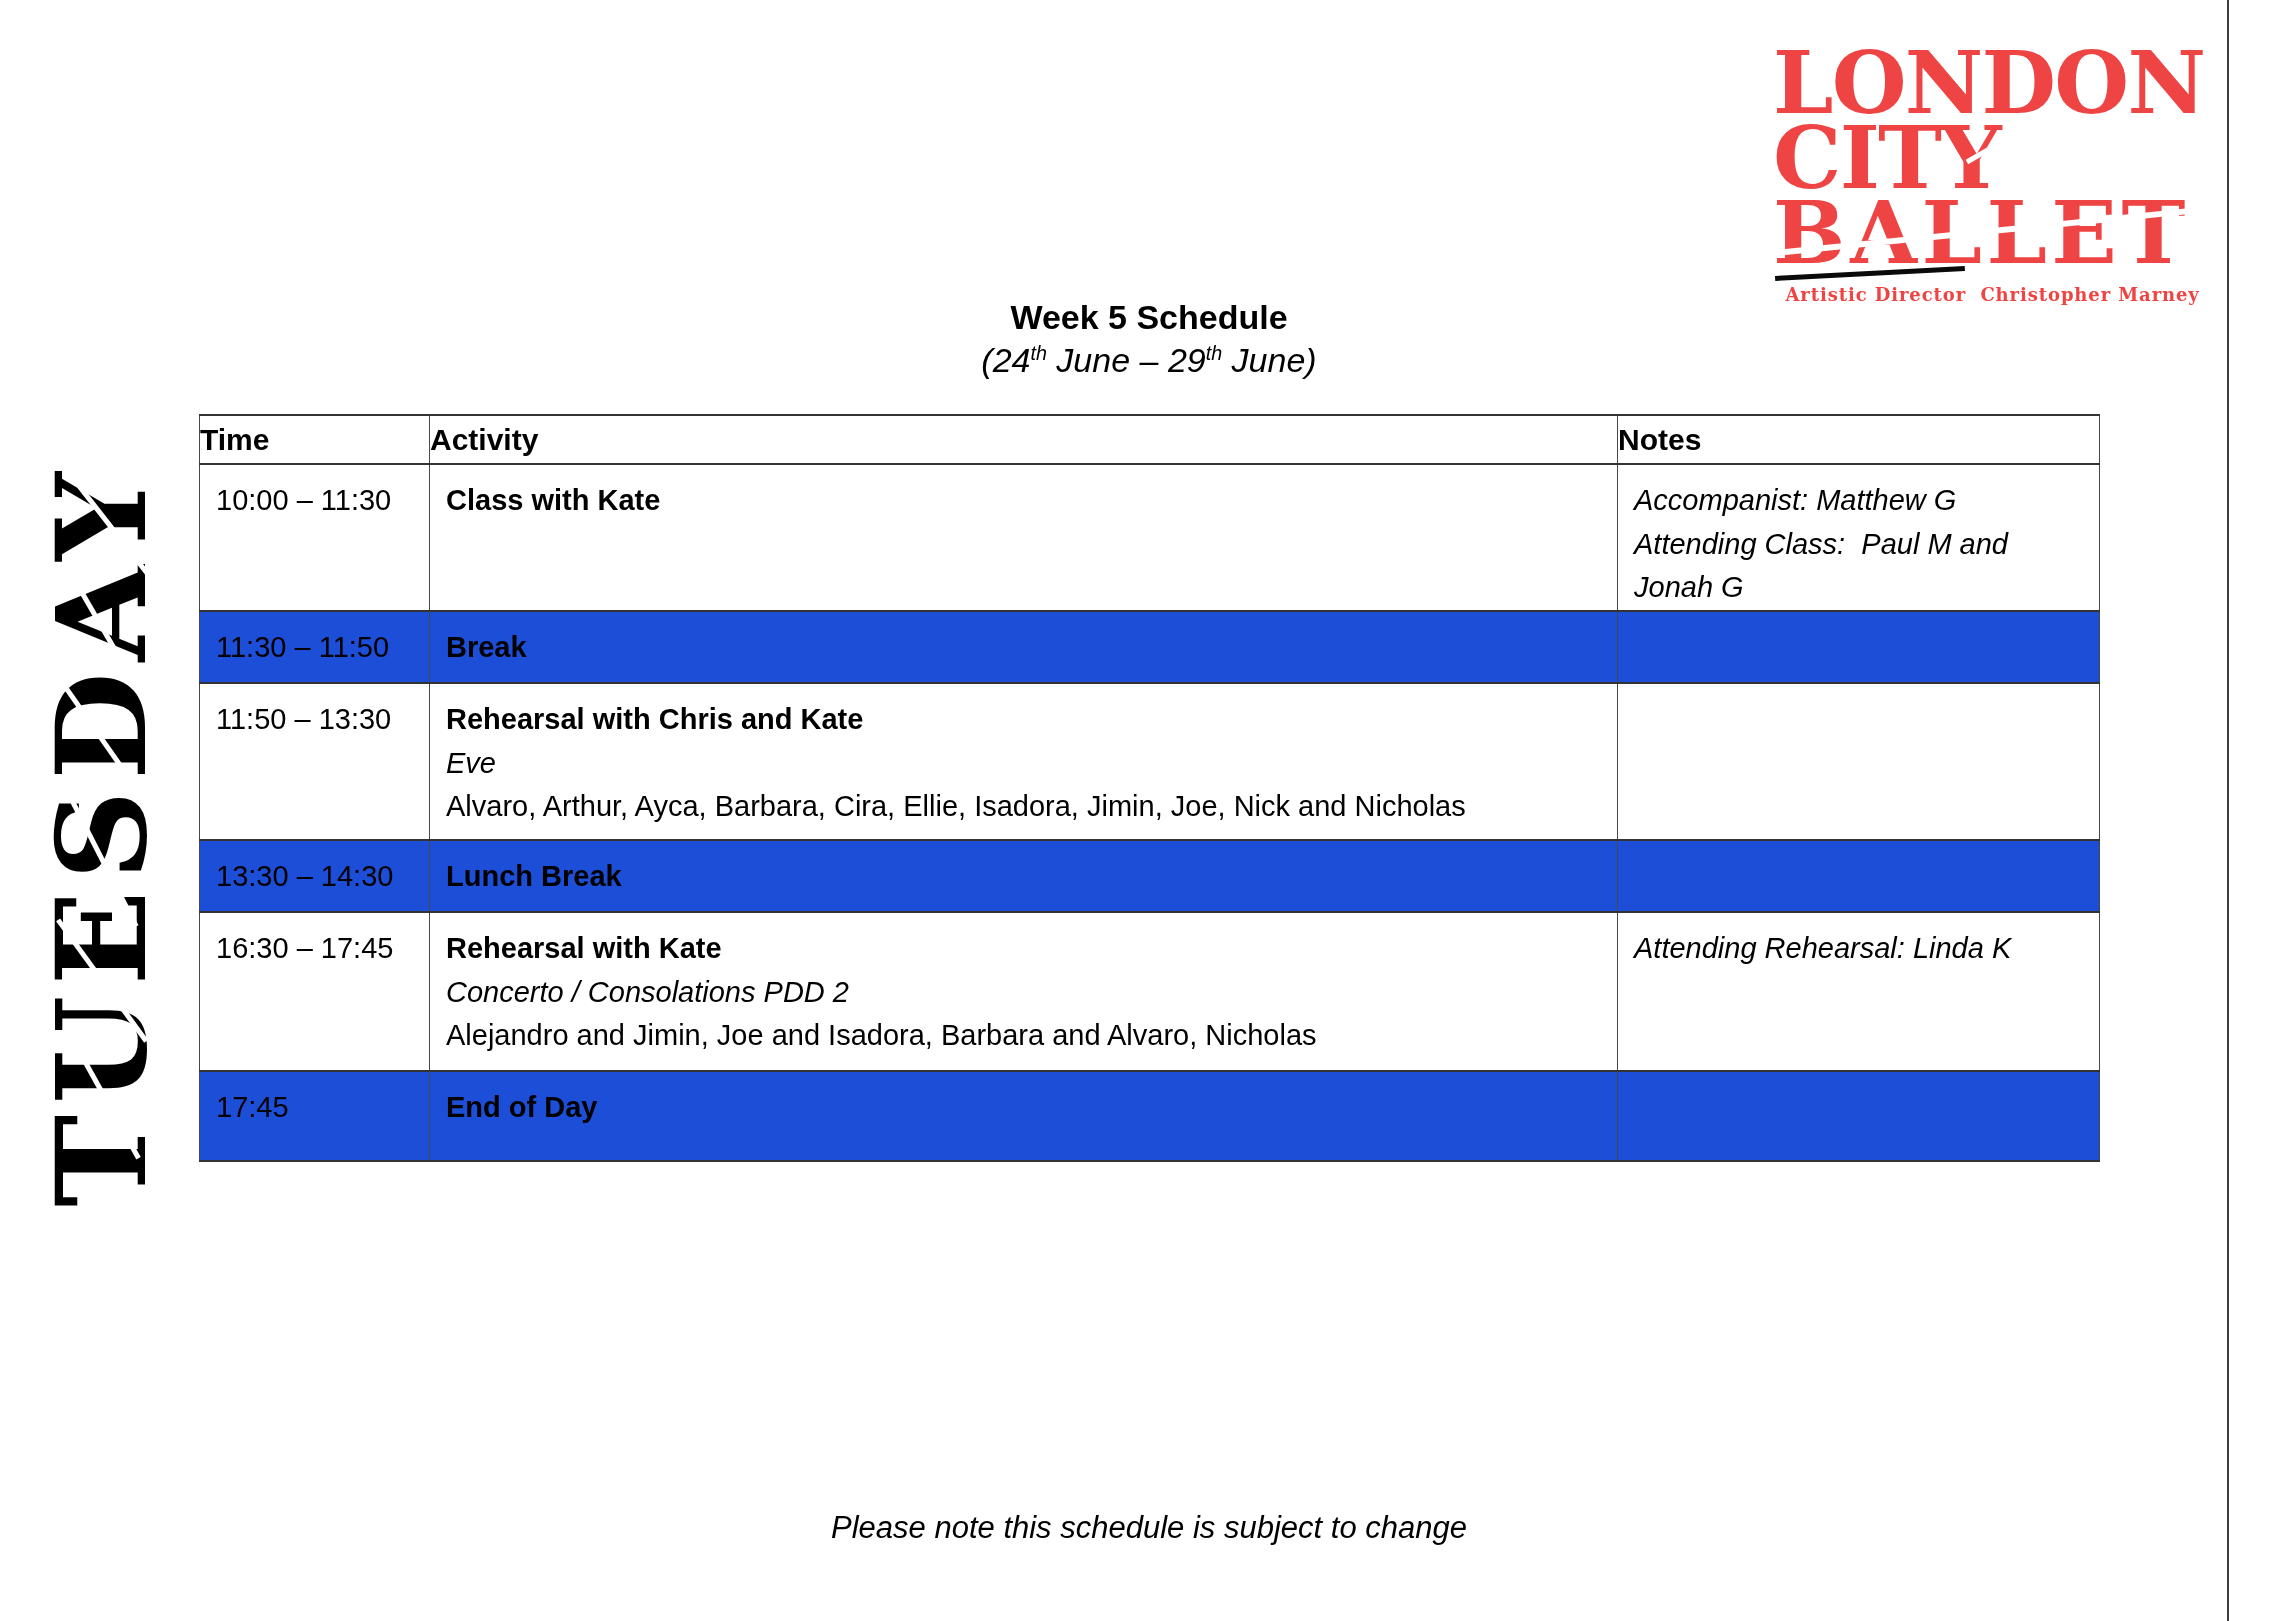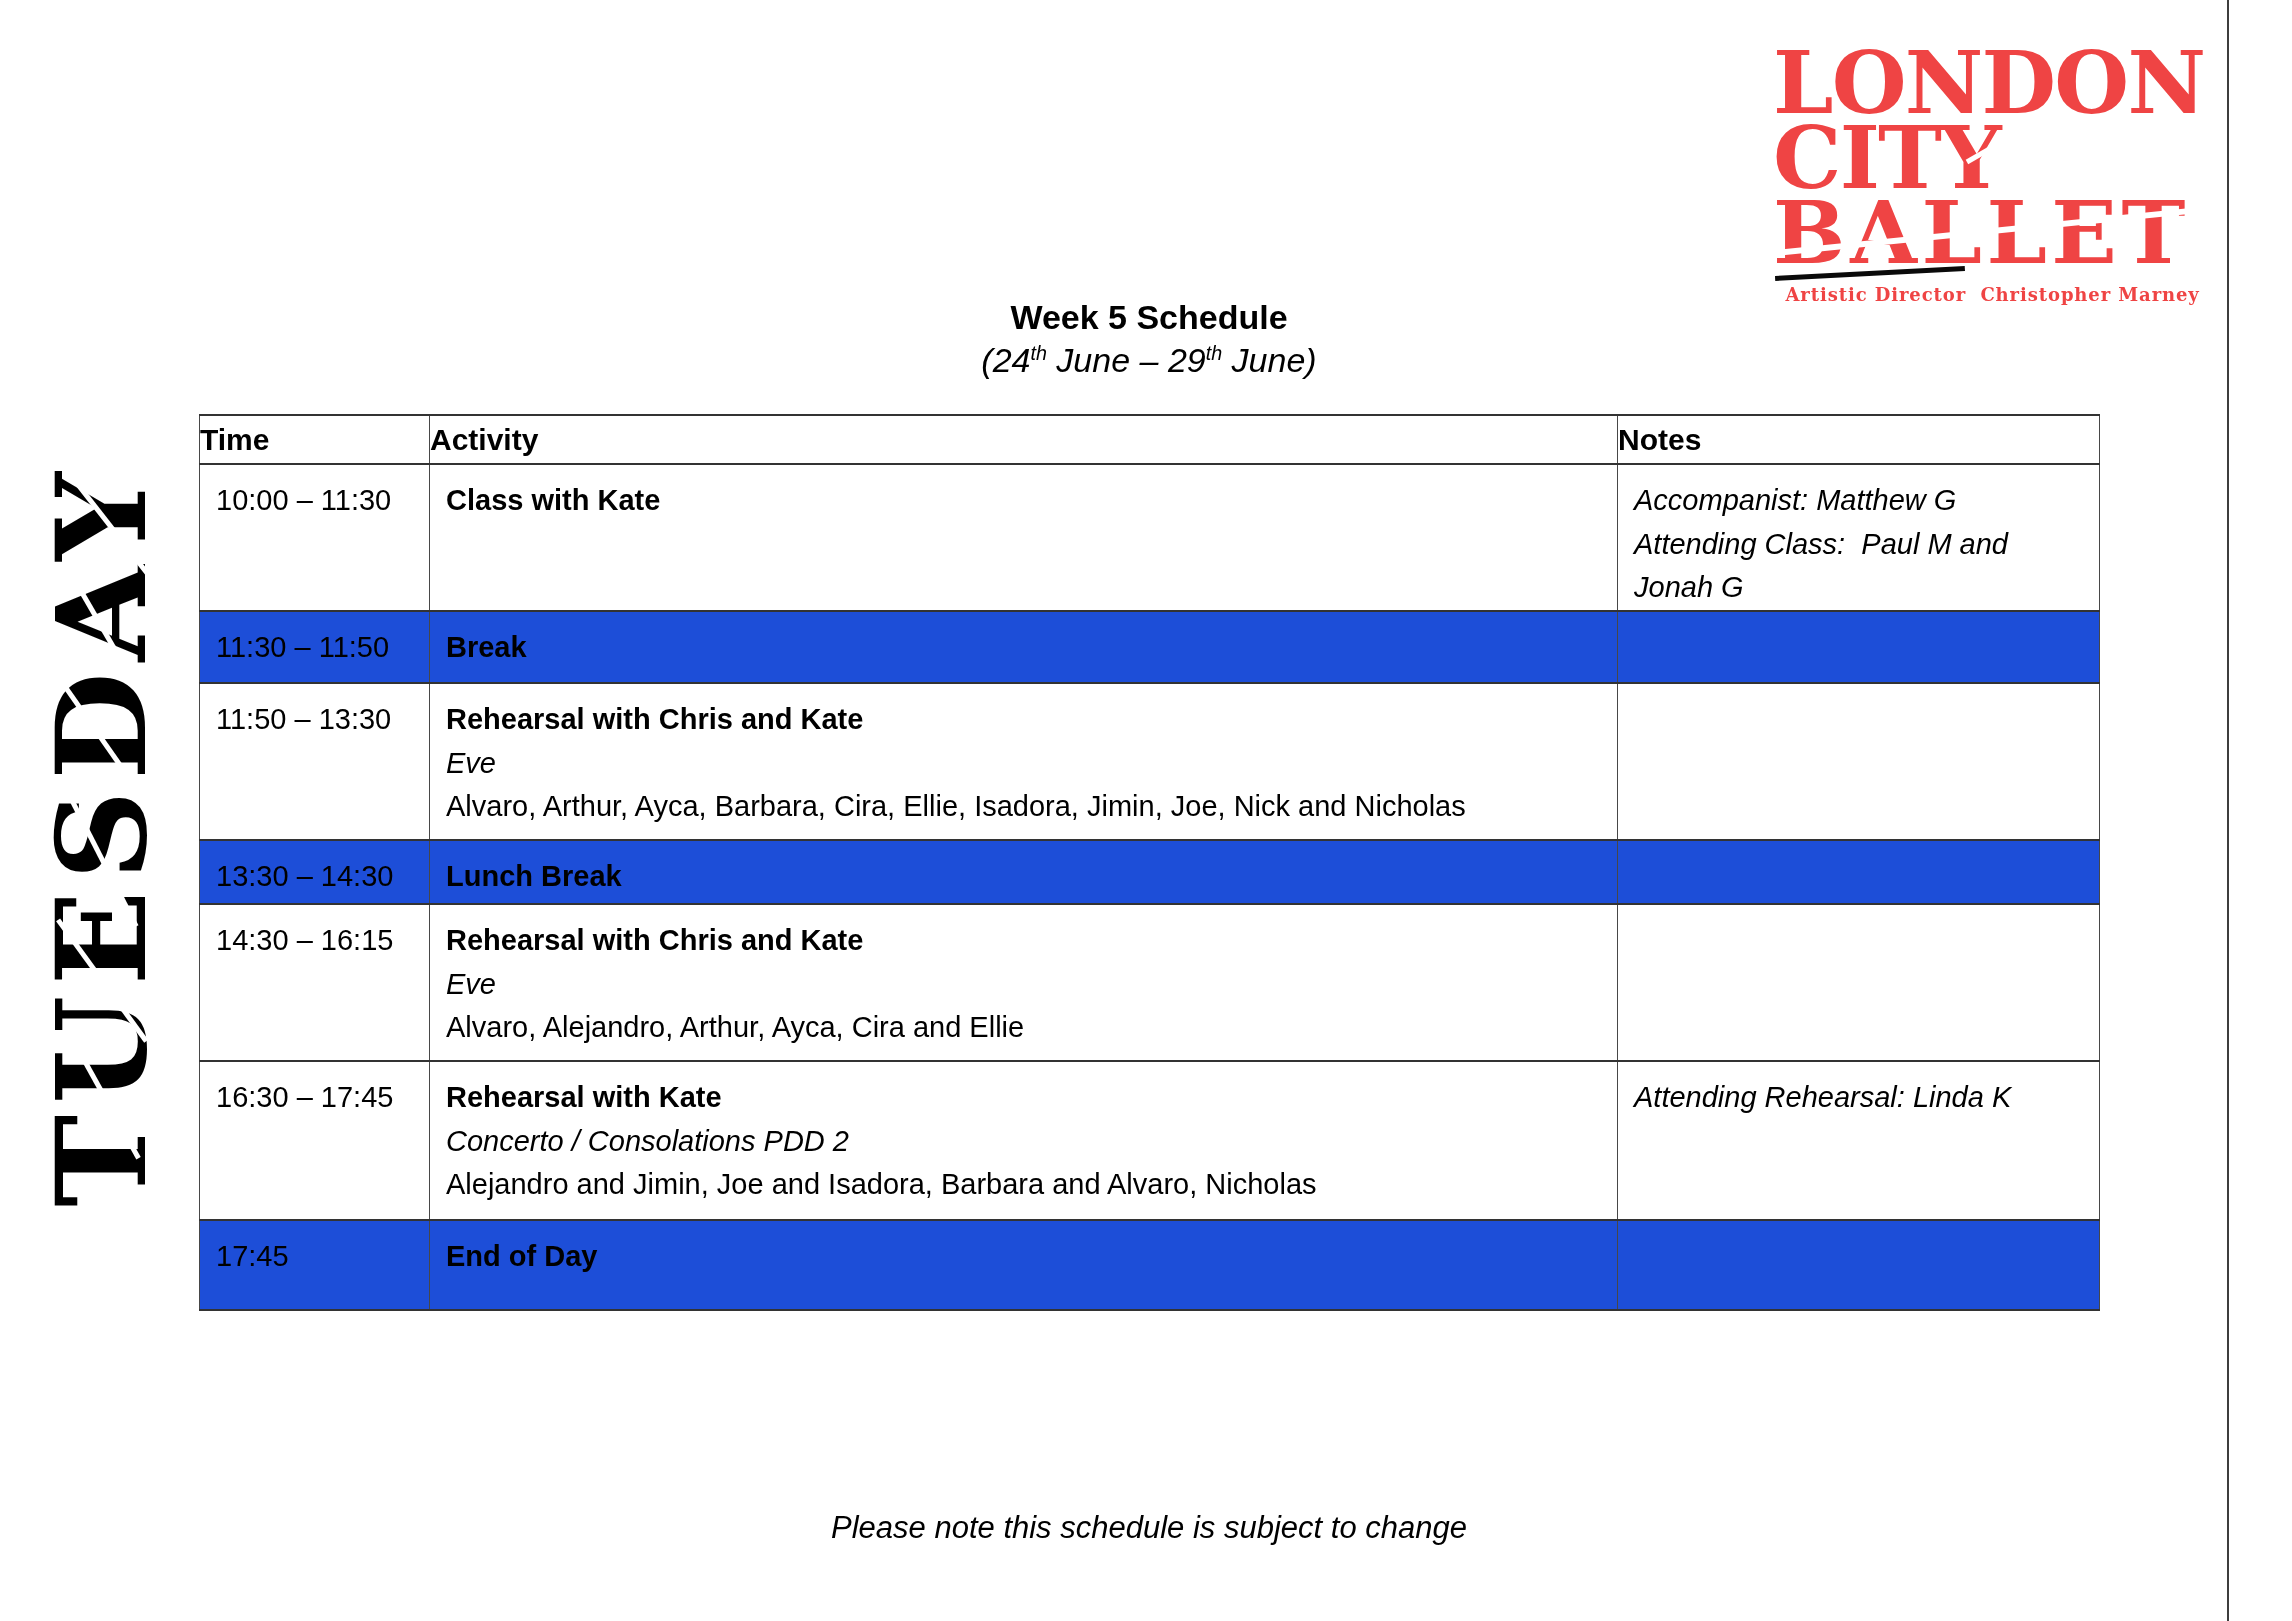--- a/index.html
+++ b/index.html
@@ -141,37 +141,26 @@
         <td>
           <div class="cell-line regular">11:50 – 13:30</div>
         </td>
         <td>
           <div class="cell-line bold">Rehearsal with Chris and Kate</div>
           <div class="cell-line italic">Eve</div>
           <div class="cell-line regular">Alvaro, Arthur, Ayca, Barbara, Cira, Ellie, Isadora, Jimin, Joe, Nick and Nicholas</div>
         </td>
         <td></td>
       </tr>
-      <tr class="shaded" style="height: 64px; padding-left: 48px;">
+      <tr class="shaded" style="height: 72px; padding-left: 48px;">
         <td>
           <div class="cell-line regular">13:30 – 14:30</div>
         </td>
         <td>
           <div class="cell-line bold">Lunch Break</div>
-        </td>
-        <td></td>
-      </tr>
-      <tr style="height: 157px;">
-        <td>
-          <div class="cell-line regular">14:30 – 16:15</div>
-        </td>
-        <td>
-          <div class="cell-line bold">Rehearsal with Chris and Kate</div>
-          <div class="cell-line italic">Eve</div>
-          <div class="cell-line regular">Alvaro, Alejandro, Arthur, Ayca, Cira and Ellie</div>
         </td>
         <td></td>
       </tr>
       <tr style="height: 159px;">
         <td>
           <div class="cell-line regular">16:30 – 17:45</div>
         </td>
         <td>
           <div class="cell-line bold">Rehearsal with Kate</div>
           <div class="cell-line italic">Concerto / Consolations PDD 2</div>

